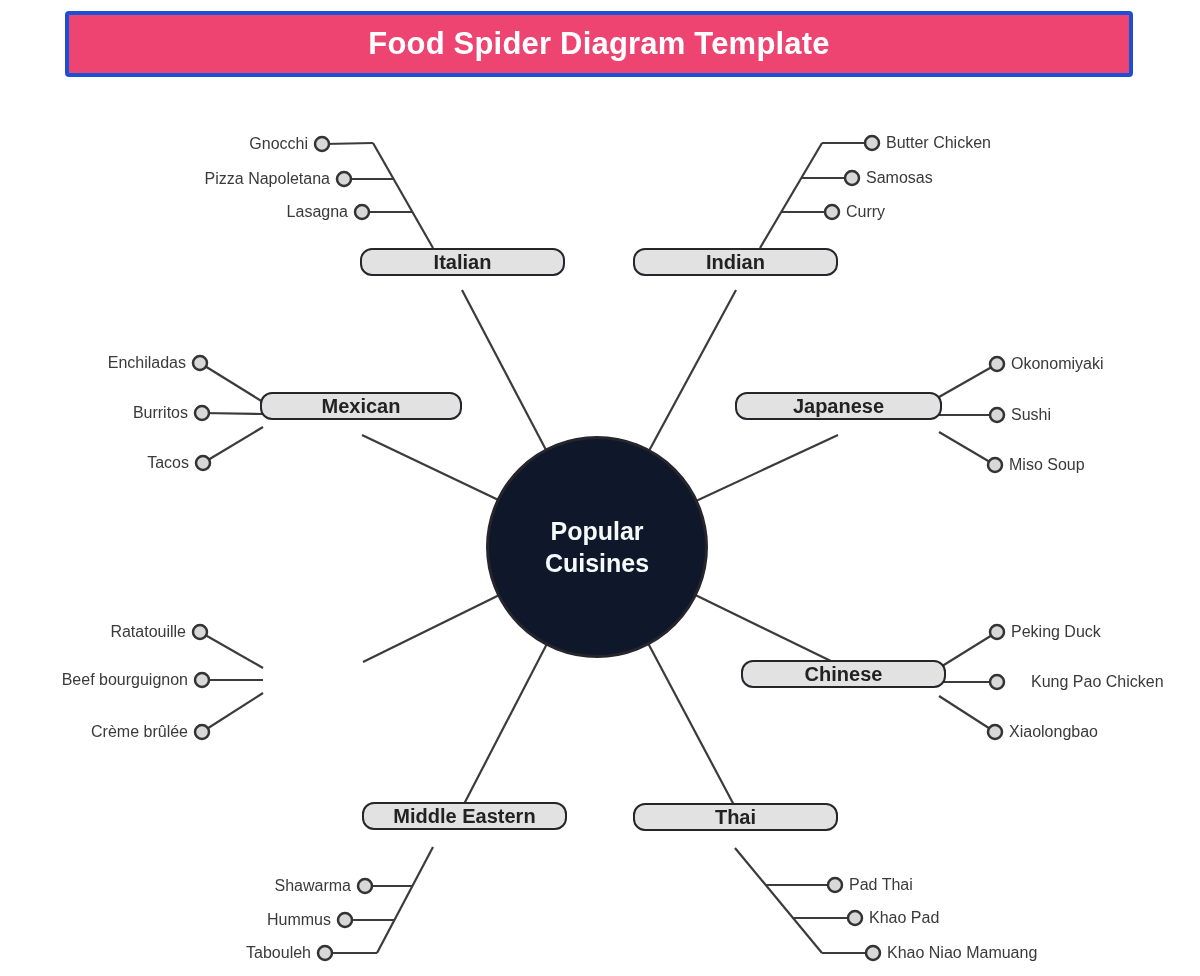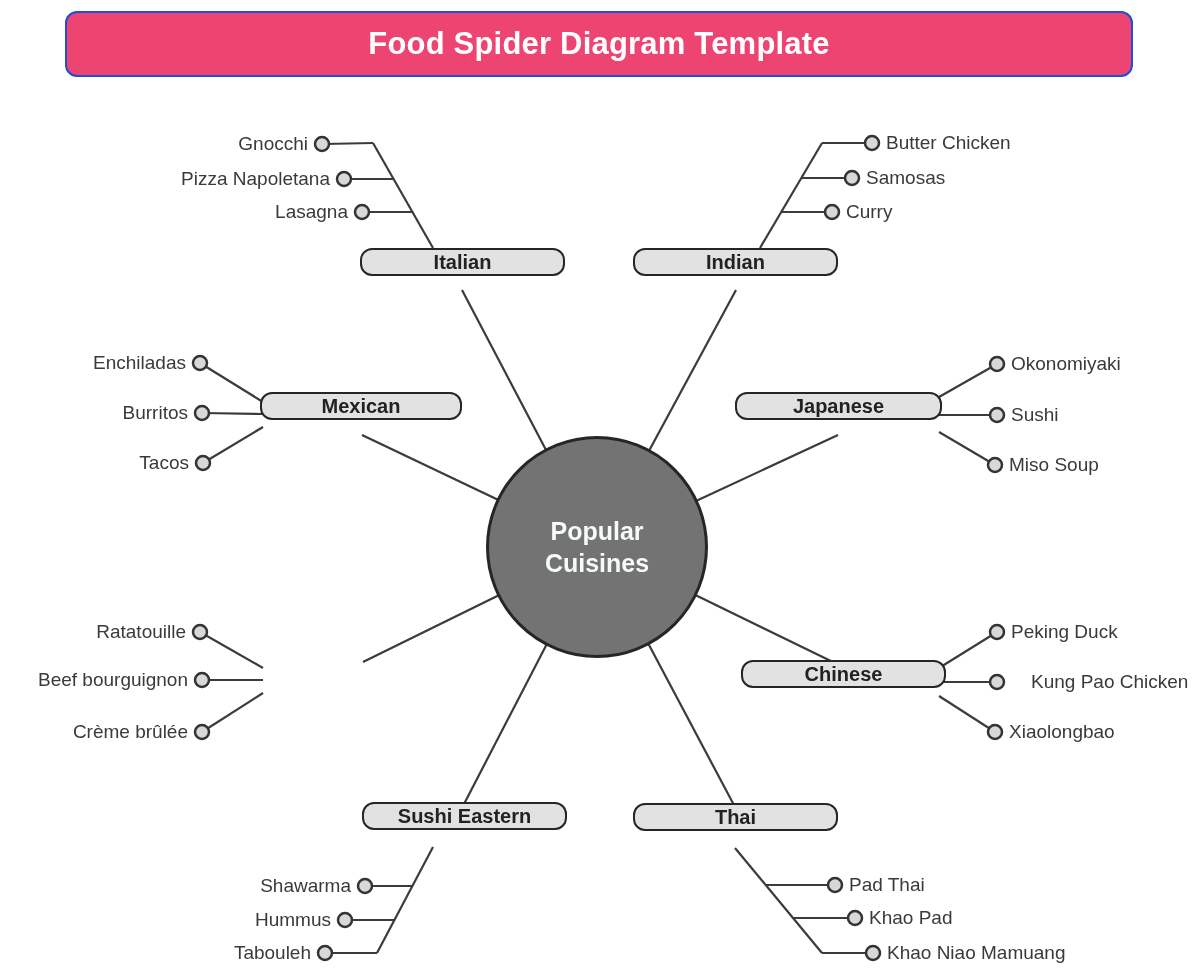--- a/index.html
+++ b/index.html
@@ -16,37 +16,37 @@
     left: 0; top: 0;
     width: 1200px; height: 976px;
   }
   .connector-layer line { stroke: #3b3b3b; stroke-width: 2.2; }
   .connector-layer circle { fill: #d8d8d8; stroke: #333333; stroke-width: 2.5; }
   .title-banner {
     position: absolute;
     left: 65px; top: 11px;
     width: 1068px; height: 66px;
     background: #ED4472;
-    border: 2px solid #1d4ed8;
-    border-radius: 12px;
+    border: 4px solid #1d4ed8;
+    border-radius: 4px;
     display: flex;
     align-items: center;
     justify-content: center;
   }
   .title-banner span {
     color: #ffffff;
     font-size: 31px;
     font-weight: bold;
     letter-spacing: 0.2px;
   }
   .center-node {
     position: absolute;
     left: 486px; top: 436px;
     width: 222px; height: 222px;
-    background: #737373;
+    background: #0f172a;
     border: 3px solid #25252b;
     border-radius: 50%;
     display: flex;
     align-items: center;
     justify-content: center;
     text-align: center;
   }
   .center-node span {
     display: block;
     width: 150px;
@@ -66,21 +66,21 @@
     justify-content: center;
     color: #222222;
     font-size: 20px;
     font-weight: bold;
   }
   .leaf-label {
     position: absolute;
     height: 28px;
     line-height: 28px;
     color: #3a3a3a;
-    font-size: 19px;
+    font-size: 16px;
     white-space: nowrap;
   }
   .leaf-label.align-right { text-align: right; }
 </style>
 </head>
 <body>
 
 <div class="canvas">
 
   <svg class="connector-layer" viewBox="0 0 1200 976" xmlns="http://www.w3.org/2000/svg">
@@ -179,21 +179,21 @@
 
   <div class="center-node">
     <span>Popular Cuisines</span>
   </div>
 
   <div class="branch-node" style="left:360px; top:248px; width:205px;">Italian</div>
   <div class="branch-node" style="left:633px; top:248px; width:205px;">Indian</div>
   <div class="branch-node" style="left:260px; top:392px; width:202px;">Mexican</div>
   <div class="branch-node" style="left:735px; top:392px; width:207px;">Japanese</div>
   <div class="branch-node" style="left:741px; top:660px; width:205px;">Chinese</div>
-  <div class="branch-node" style="left:362px; top:802px; width:205px;">Sushi Eastern</div>
+  <div class="branch-node" style="left:362px; top:802px; width:205px;">Middle Eastern</div>
   <div class="branch-node" style="left:633px; top:803px; width:205px;">Thai</div>
 
   <div class="leaf-label align-right" style="right:892px; top:130px;">Gnocchi</div>
   <div class="leaf-label align-right" style="right:870px; top:165px;">Pizza Napoletana</div>
   <div class="leaf-label align-right" style="right:852px; top:198px;">Lasagna</div>
 
   <div class="leaf-label" style="left:886px; top:129px;">Butter Chicken</div>
   <div class="leaf-label" style="left:866px; top:164px;">Samosas</div>
   <div class="leaf-label" style="left:846px; top:198px;">Curry</div>
 

